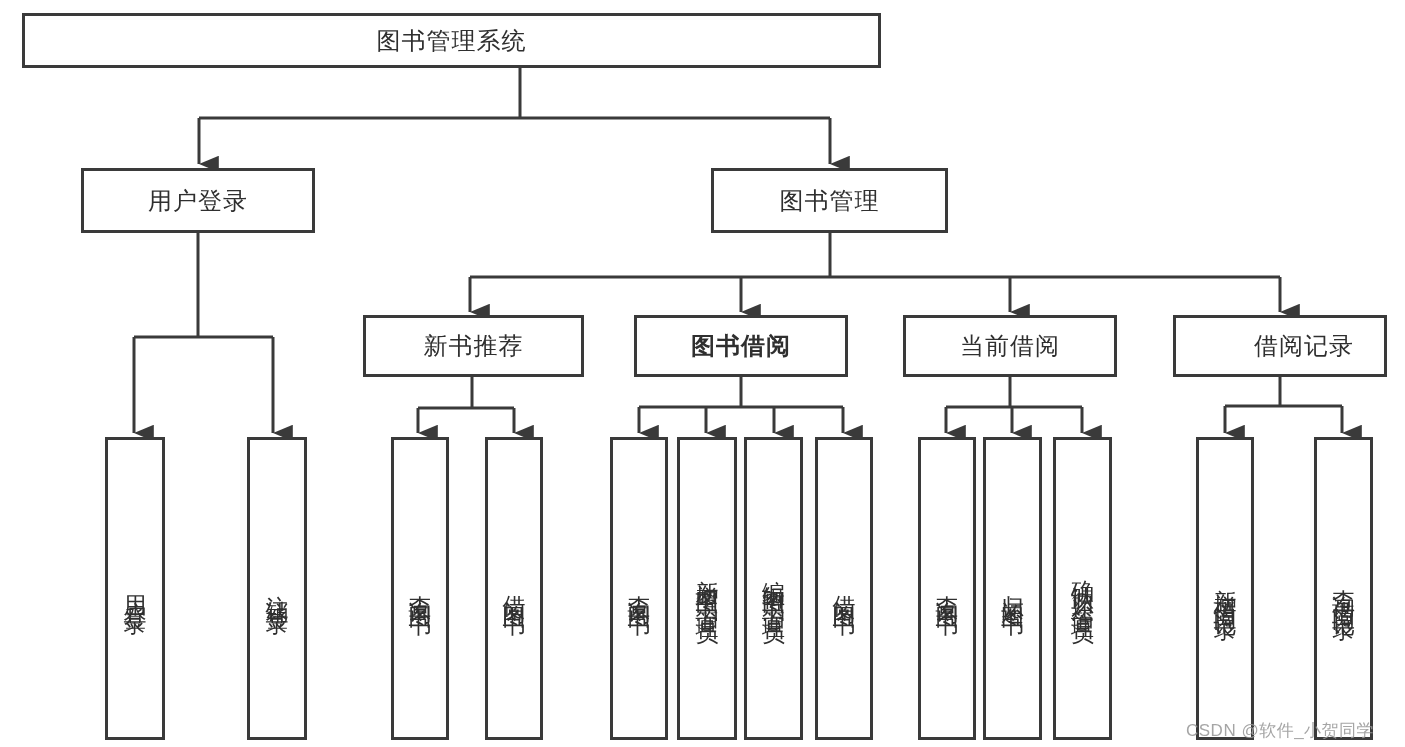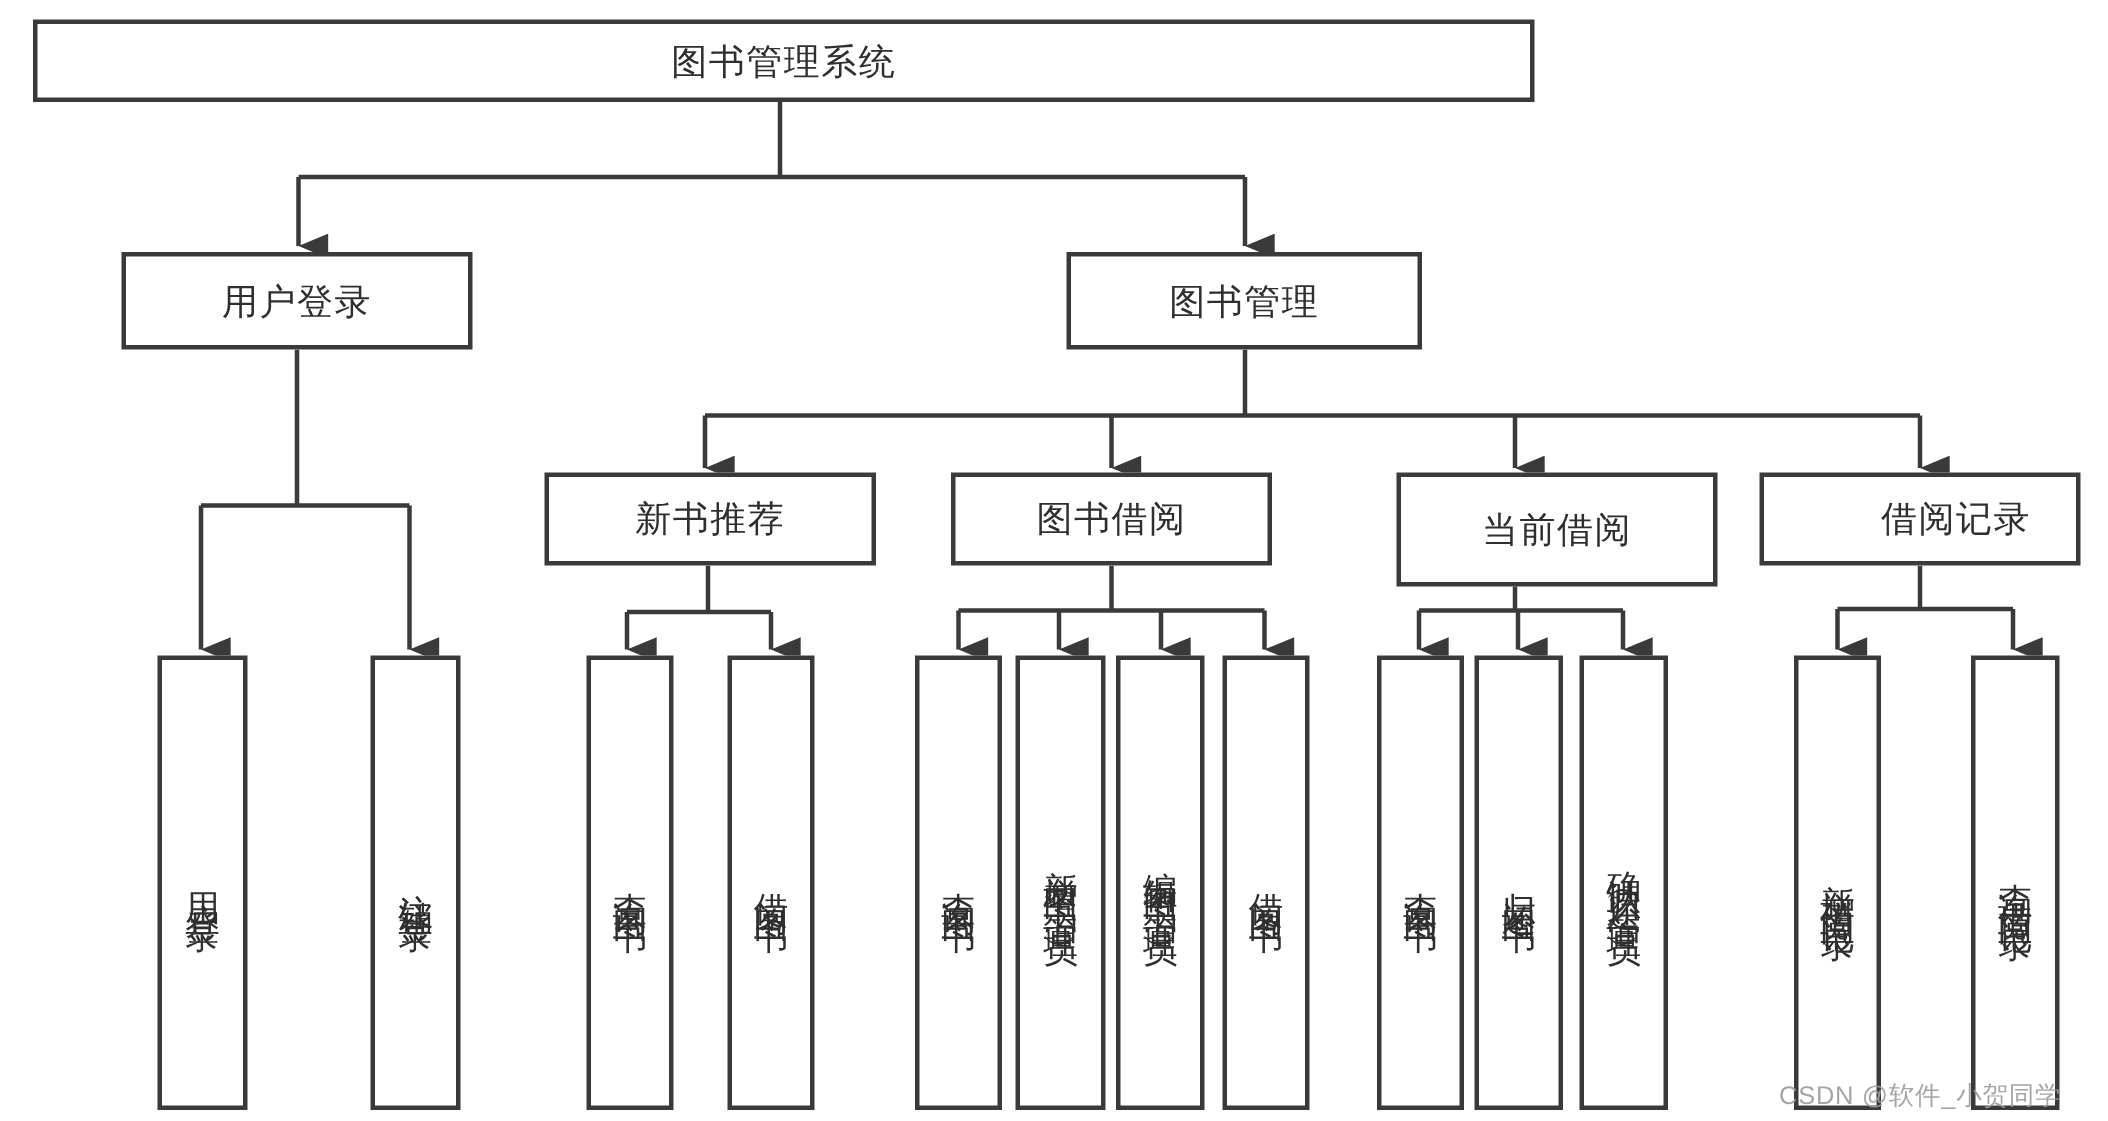--- a/index.html
+++ b/index.html
@@ -110,38 +110,38 @@
       <line x1="946" y1="407" x2="946" y2="433" marker-end="url(#arrow)"></line>
       <line x1="1012" y1="407" x2="1012" y2="433" marker-end="url(#arrow)"></line>
       <line x1="1082" y1="407" x2="1082" y2="433" marker-end="url(#arrow)"></line>
 
       <path d="M1280,377 V406 M1225,406 H1342"></path>
       <line x1="1225" y1="406" x2="1225" y2="433" marker-end="url(#arrow)"></line>
       <line x1="1342" y1="406" x2="1342" y2="433" marker-end="url(#arrow)"></line>
     </g>
   </svg>
 
-  <div class="node hbox" style="left:22px; top:13px; width:1001px; height:55px;">
+  <div class="node hbox" style="left:22px; top:13px; width:859px; height:55px;">
     <span>图书管理系统</span>
   </div>
 
   <div class="node hbox" style="left:81px; top:168px; width:234px; height:65px;">
     <span>用户登录</span>
   </div>
   <div class="node hbox" style="left:363px; top:315px; width:221px; height:62px;">
     <span>新书推荐</span>
   </div>
 
   <div class="node hbox" style="left:711px; top:168px; width:237px; height:65px;">
     <span>图书管理</span>
   </div>
-  <div class="node hbox" style="left:634px; top:315px; width:214px; height:62px;">
+  <div class="node hbox" style="left:634px; top:315px; width:214px; height:62px;font-weight:bold;">
     <span>图书借阅</span>
   </div>
-  <div class="node hbox" style="left:931px; top:315px; width:214px; height:76px;">
+  <div class="node hbox" style="left:903px; top:315px; width:214px; height:62px;">
     <span>当前借阅</span>
   </div>
   <div class="node hbox" style="left:1173px; top:315px; width:214px; height:62px;padding-left:48px;">
     <span>借阅记录</span>
   </div>
 
   <div class="node vbox" style="left:105px; width:60px;">
     <span class="vtext">用户登录</span>
   </div>
   <div class="node vbox" style="left:247px; width:60px;">

